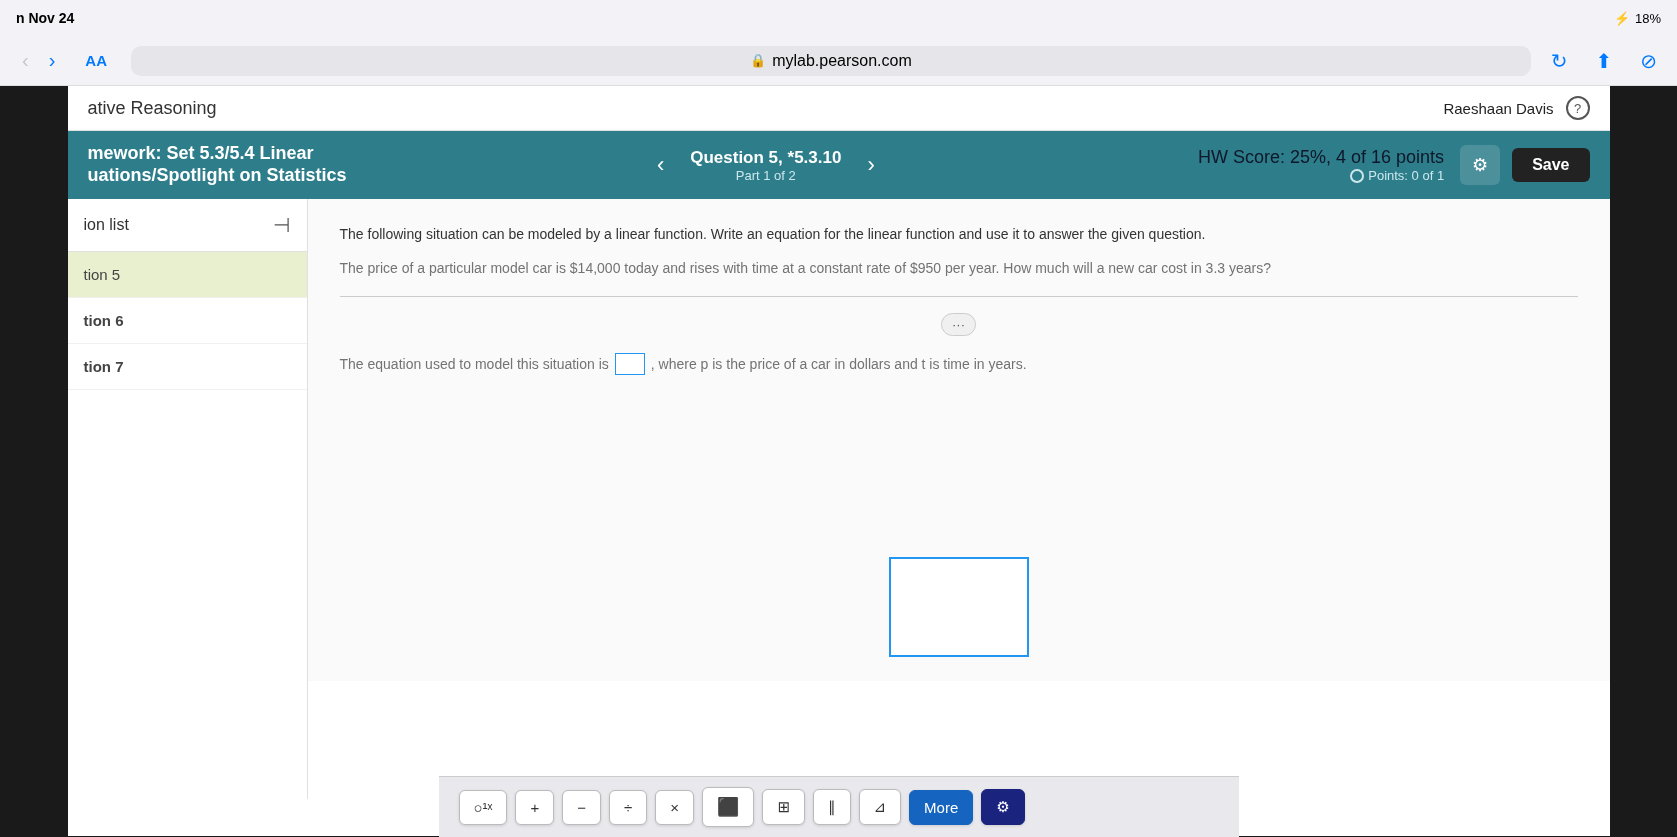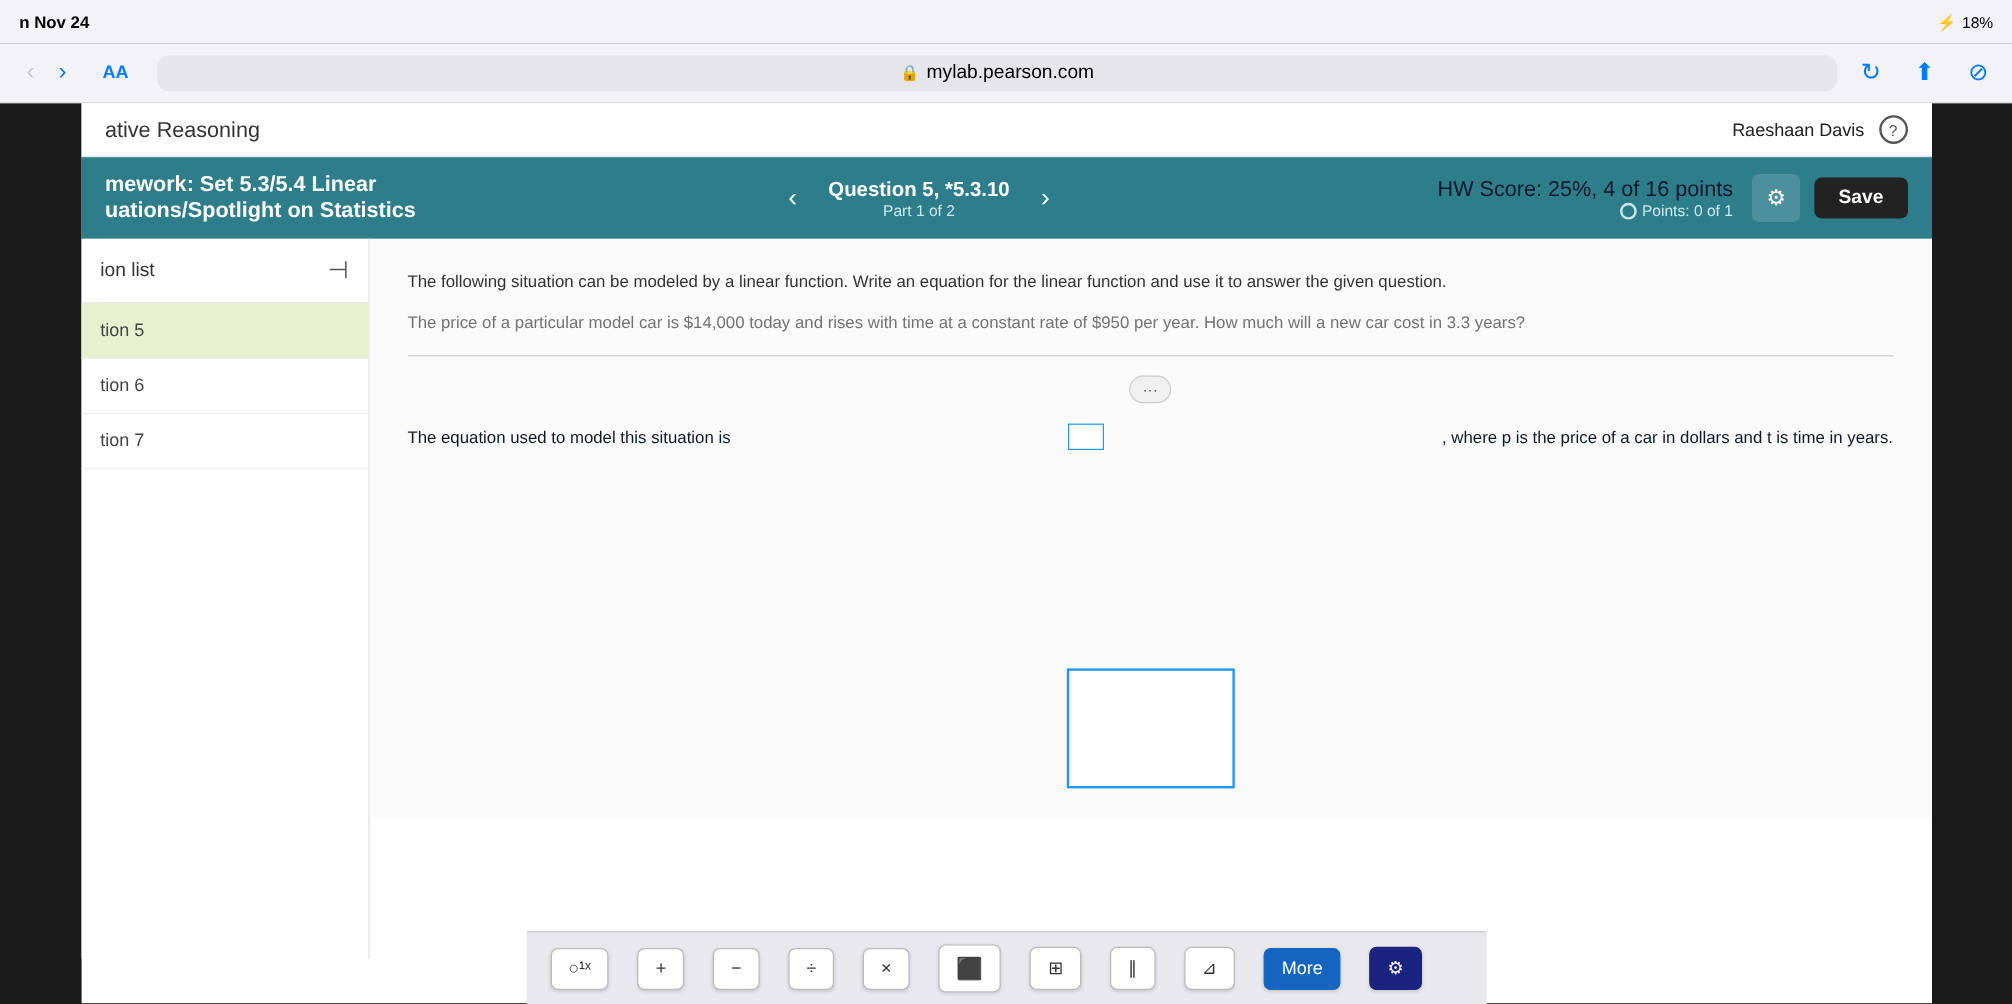--- a/index.html
+++ b/index.html
@@ -279,20 +279,21 @@
       cursor: pointer;
       font-size: 20px;
       color: #555;
     }
     .sidebar-item {
       padding: 14px 16px;
       font-size: 15px;
       color: #444;
       border-bottom: 1px solid #f0f0f0;
       cursor: pointer;
+      font-weight: bold;
     }
     .sidebar-item.active {
       background: #e8f0d0;
       font-weight: 500;
     }
 
     
     .question-area {
       flex: 1;
       padding: 24px 32px;
@@ -326,27 +327,26 @@
       border: 1px solid #ccc;
       border-radius: 12px;
       padding: 3px 10px;
       font-size: 13px;
       cursor: pointer;
       color: #555;
     }
 
     .equation-line {
       font-size: 14px;
-      color: #0f172a;
+      color: #737373;
       line-height: 1.8;
       display: flex;
       align-items: center;
       gap: 6px;
       flex-wrap: wrap;
-      justify-content: space-between;
     }
     .answer-box {
       display: inline-block;
       width: 30px;
       height: 22px;
       border: 1.5px solid #2196f3;
       background: #fff;
       vertical-align: middle;
     }
     .math-input-box {
@@ -365,21 +365,21 @@
       position: fixed;
       bottom: 0;
       left: 50%;
       transform: translateX(-50%);
       width: 800px;
       background: #e8e8ed;
       border-top: 1px solid #ccc;
       padding: 10px 20px;
       display: flex;
       align-items: center;
-      gap: 24px;
+      gap: 8px;
     }
     .math-toolbar-btn {
       background: #fff;
       border: 1px solid #bbb;
       border-radius: 6px;
       padding: 8px 14px;
       font-size: 15px;
       cursor: pointer;
       color: #333;
       box-shadow: 0 1px 3px rgba(0,0,0,0.12);

